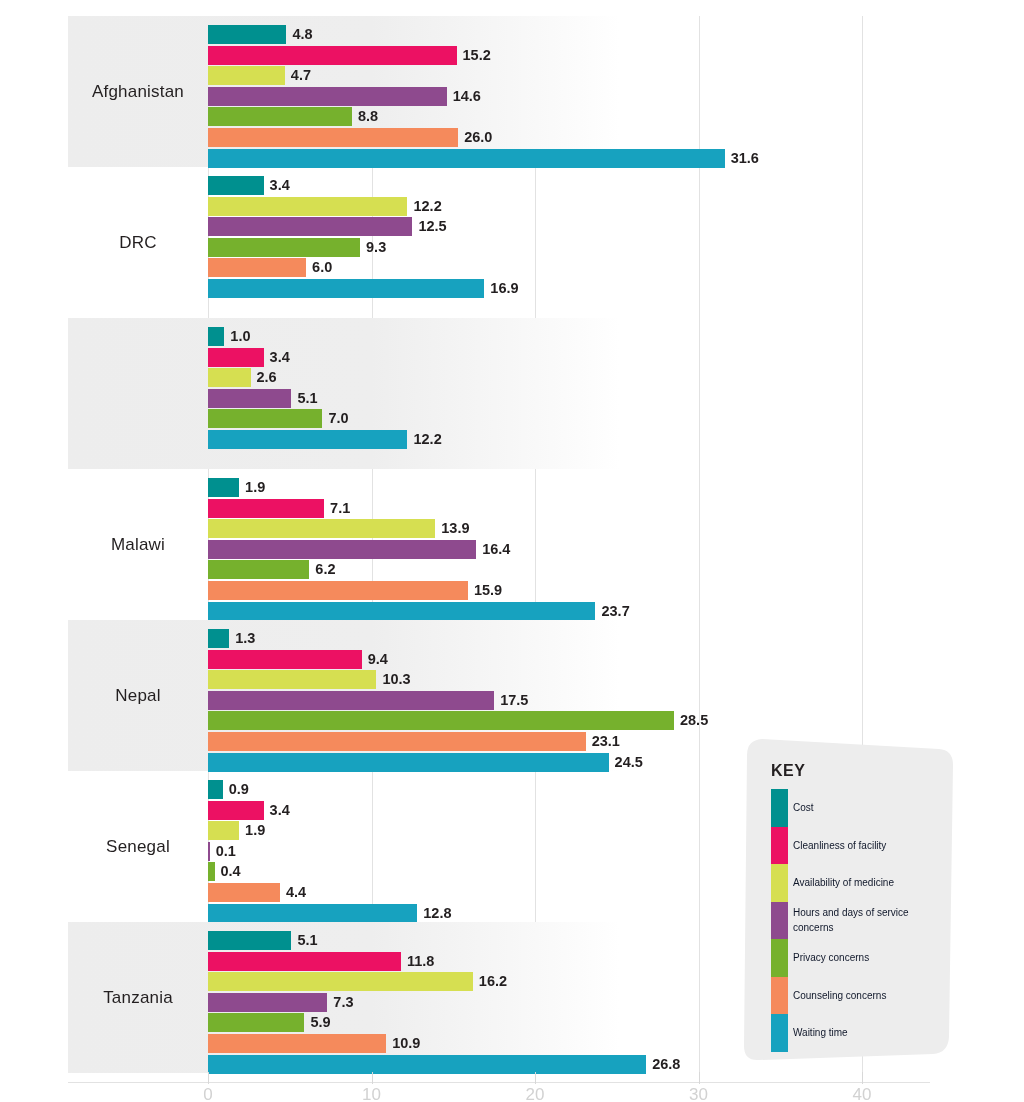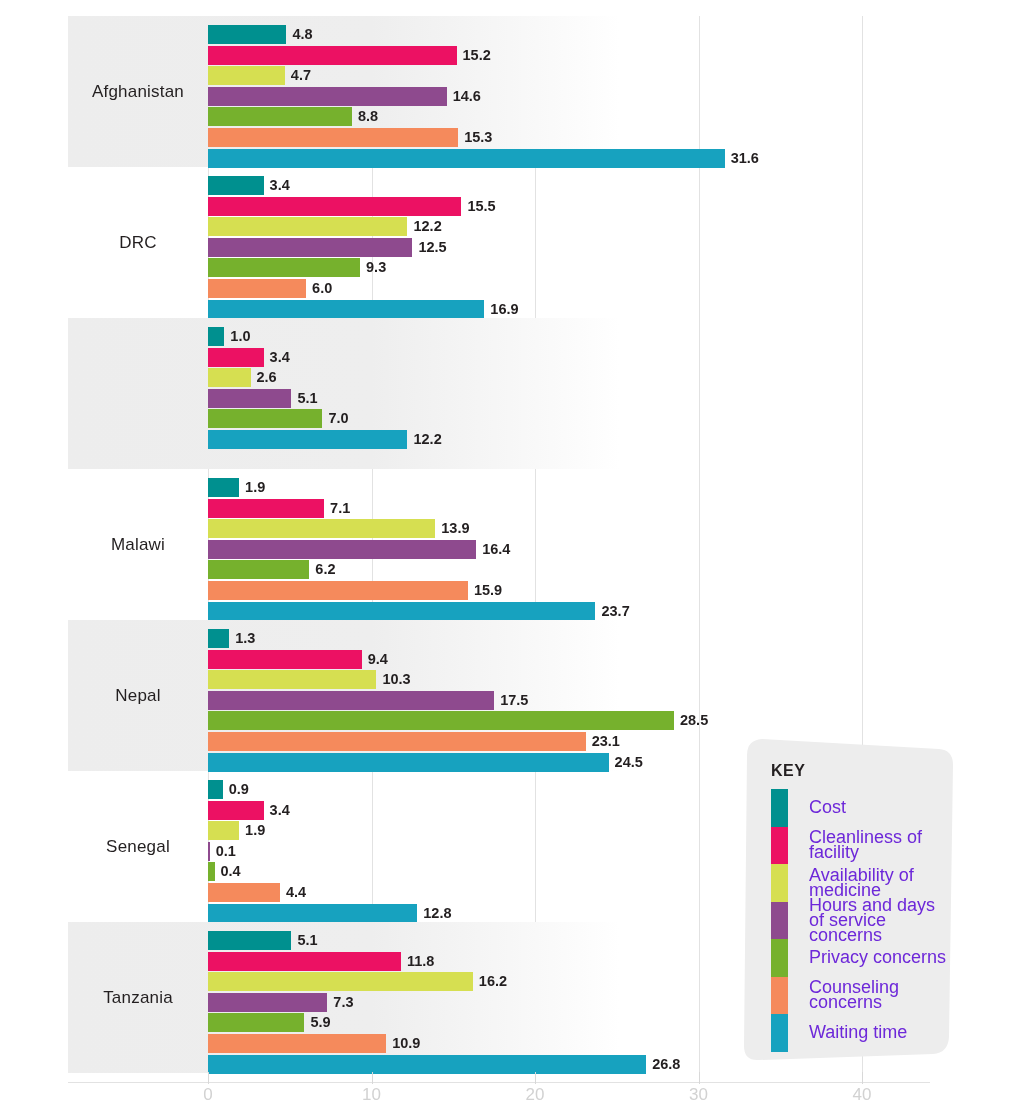--- a/index.html
+++ b/index.html
@@ -155,23 +155,23 @@
     display: flex;
     align-items: center;
     height: 37.5px;
   }
   .key-swatch {
     width: 17px;
     height: 37.5px;
     flex: 0 0 17px;
   }
   .key-label {
-    font-size: 18px;
-    color: #6d28d9;
-    padding-left: 21px;
+    font-size: 10px;
+    color: #0f172a;
+    padding-left: 5px;
     line-height: 15px;
   }
 </style>
 </head>
 <body>
 
 <div id="chart-root">
 
   <div class="plot-area">
     <div id="gridlines">
@@ -201,38 +201,34 @@
             <div class="bar-row">
               <div class="bar" title="Hours and days of service concerns — Afghanistan: 14.6" style="width: 238.71px; background: rgb(142, 74, 142);"></div>
               <span class="bar-value">14.6</span>
             </div>
             <div class="bar-row">
               <div class="bar" title="Privacy concerns — Afghanistan: 8.8" style="width: 143.88px; background: rgb(118, 177, 45);"></div>
               <span class="bar-value">8.8</span>
             </div>
             <div class="bar-row">
               <div class="bar" title="Counseling concerns — Afghanistan: 15.3" style="width: 250.155px; background: rgb(245, 138, 92);"></div>
-              <span class="bar-value">15.3</span>
+              <span class="bar-value">26.0</span>
             </div>
             <div class="bar-row">
               <div class="bar" title="Waiting time — Afghanistan: 31.6" style="width: 516.66px; background: rgb(23, 162, 191);"></div>
               <span class="bar-value">31.6</span>
             </div>
           </div>
         </div>
         <div class="group" style="top: 167px;">
           <div class="group-label">DRC</div>
           <div class="bars">
             <div class="bar-row">
               <div class="bar" title="Cost — DRC: 3.4" style="width: 55.59px; background: rgb(0, 144, 143);"></div>
               <span class="bar-value">3.4</span>
-            </div>
-            <div class="bar-row">
-              <div class="bar" title="Cleanliness of facility — DRC: 15.5" style="width: 253.425px; background: rgb(236, 17, 99);"></div>
-              <span class="bar-value">15.5</span>
             </div>
             <div class="bar-row">
               <div class="bar" title="Availability of medicine — DRC: 12.2" style="width: 199.47px; background: rgb(214, 223, 81);"></div>
               <span class="bar-value">12.2</span>
             </div>
             <div class="bar-row">
               <div class="bar" title="Hours and days of service concerns — DRC: 12.5" style="width: 204.375px; background: rgb(142, 74, 142);"></div>
               <span class="bar-value">12.5</span>
             </div>
             <div class="bar-row">

